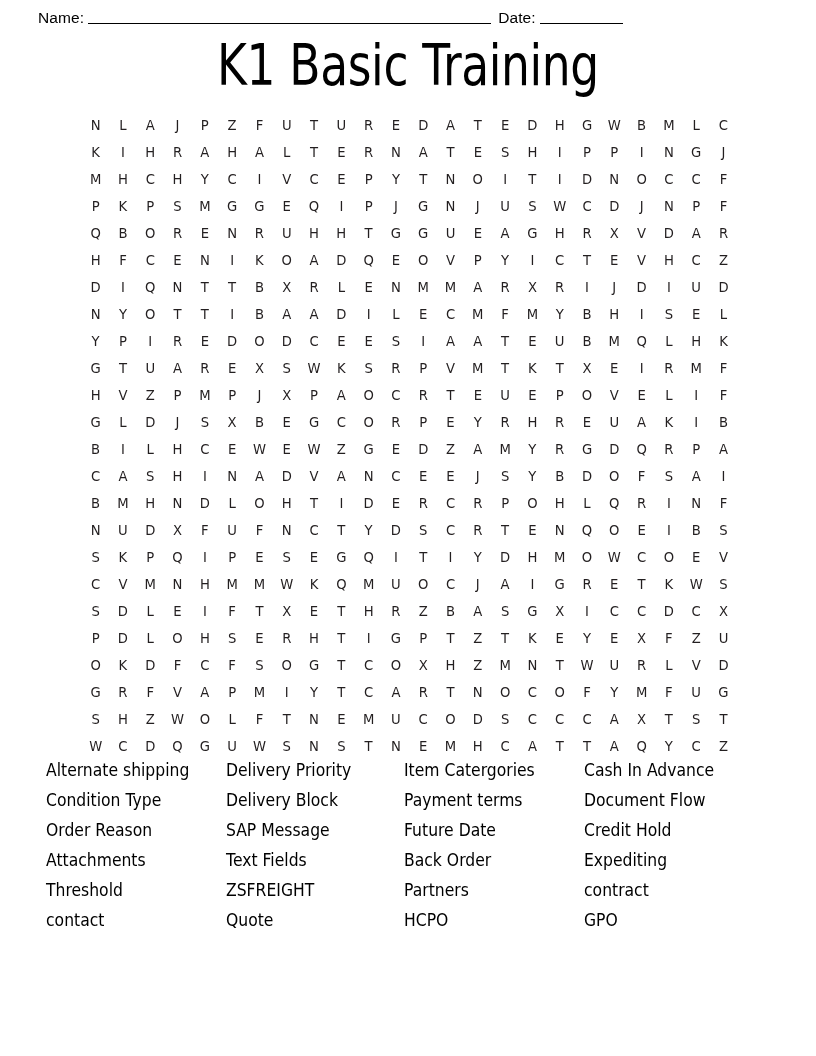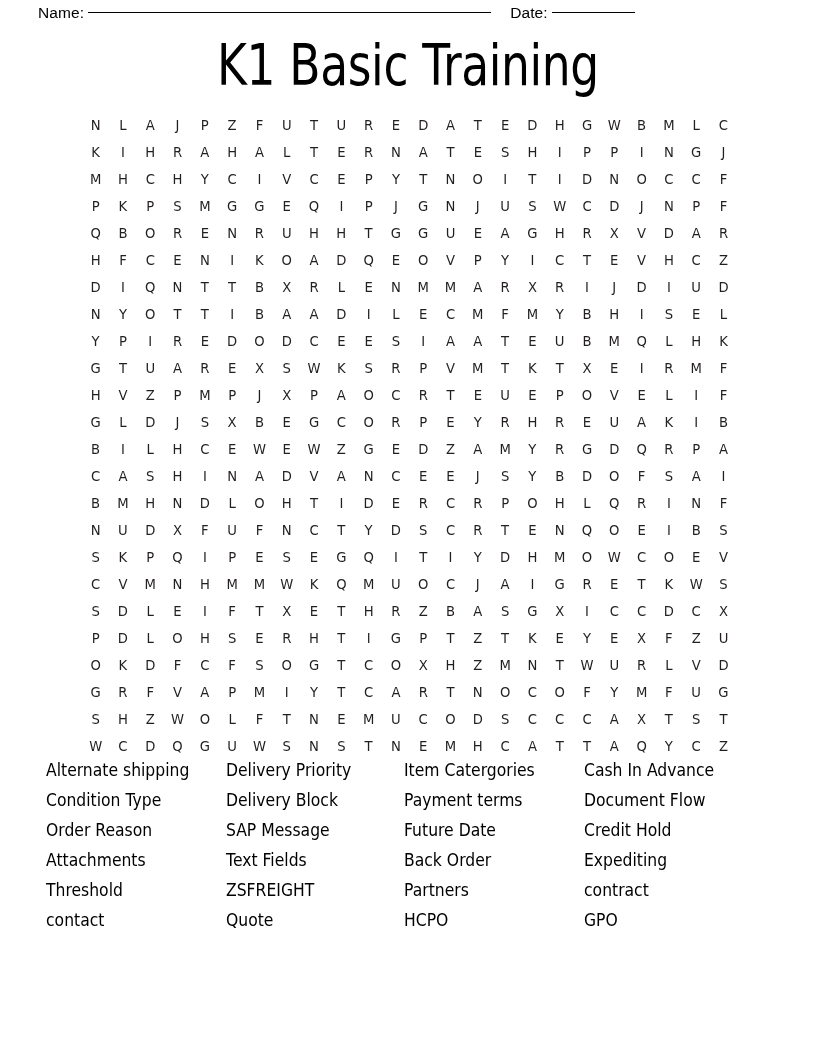--- a/index.html
+++ b/index.html
@@ -18,40 +18,40 @@
   }
 
   
   .header-row {
     position: absolute;
     top: 0px;
     left: 0px;
     width: 816px;
     height: 26px;
     display: flex;
-    align-items: center;
+    align-items: flex-end;
     font-family: "Liberation Sans", sans-serif;
     font-size: 15.5px;
     line-height: 16px;
     white-space: nowrap;
   }
   .name-label {
     margin-left: 38px;
     letter-spacing: 0.1px;
   }
   .name-rule {
     display: inline-block;
     width: 403px;
     border-bottom: 1.5px solid #000;
     margin-left: 4px;
     margin-bottom: 2px;
     height: 0;
   }
   .date-label {
-    margin-left: 19px;
+    margin-left: 7px;
     letter-spacing: 0.1px;
   }
   .date-rule {
     display: inline-block;
     width: 83px;
     border-bottom: 1.5px solid #000;
     margin-left: 4px;
     margin-bottom: 2px;
     height: 0;
   }

